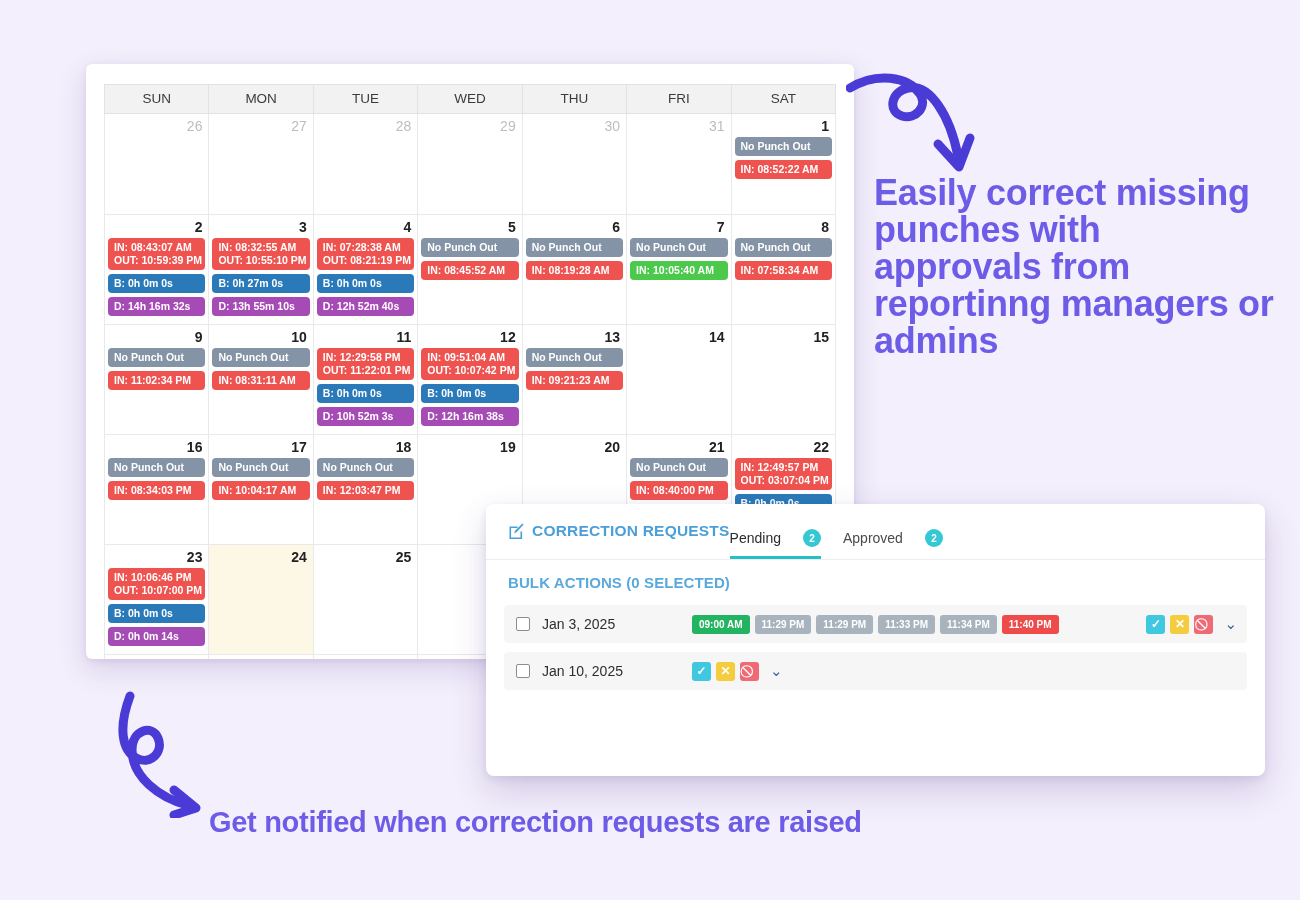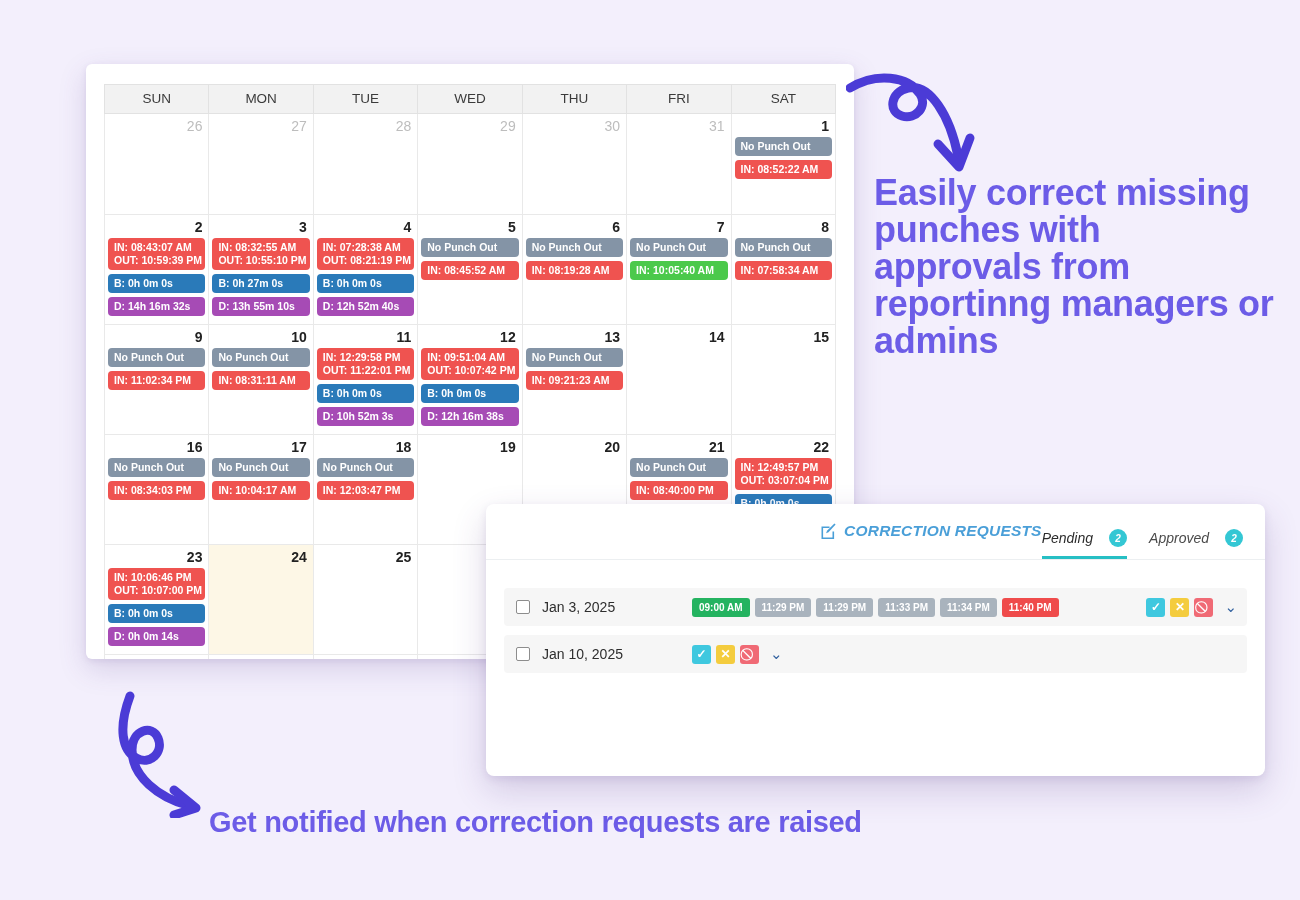--- a/index.html
+++ b/index.html
@@ -77,39 +77,38 @@
     left: 486px; top: 504px;
     width: 779px; height: 272px;
     background: #fff;
     border-radius: 8px;
     box-shadow: 0 14px 34px rgba(80,50,130,0.20), 0 3px 8px rgba(80,50,130,0.10);
     z-index: 5;
     overflow: hidden;
   }
   .cr-head {
     display: flex; align-items: flex-start;
-    justify-content: flex-end;
+    justify-content: flex-start;
     padding: 18px 22px 0 22px;
     border-bottom: 1px solid #eceff1;
     height: 56px;
-    font-style: italic;
   }
   .cr-title {
     color: #4a9fd8;
     font-size: 15.5px;
     font-weight: 700;
     letter-spacing: .2px;
     display: flex; align-items: center; gap: 7px;
   }
   .cr-title svg { display: block; }
   .cr-tabs { display: flex; gap: 22px; align-self: flex-end; }
   .cr-tab {
     font-size: 14px; color: #4a4a4a;
     padding-bottom: 9px;
-    display: flex; align-items: center; gap: 16px;
+    display: flex; align-items: center; gap: 22px;
     border-bottom: 3px solid transparent;
     cursor: pointer;
   }
   .cr-tab.active { border-bottom-color: #26bfc4; color: #2c2c2c; }
   .badge {
     background: #34c7d4; color: #fff;
     font-size: 10px; font-weight: 700;
     min-width: 18px; height: 18px; border-radius: 9px;
     display: inline-flex; align-items: center; justify-content: center;
     padding: 0 5px;
@@ -440,20 +439,21 @@
           <span class="badge">2</span>
         </div>
         <div class="cr-tab">
           <span>Approved</span>
           <span class="badge">2</span>
         </div>
       </div>
   </div>
 
   <div class="bulk-row">
+    <div class="bulk-title">BULK ACTIONS (0 SELECTED)</div>
   </div>
 
   <div class="cr-rows" id="cr-rows">
       <div class="cr-row">
         <div class="chk"></div>
         <div class="cr-date">Jan 3, 2025</div>
         <div class="chips">
           <span class="chip green">09:00 AM</span>
           <span class="chip grey">11:29 PM</span>
           <span class="chip grey">11:29 PM</span>

